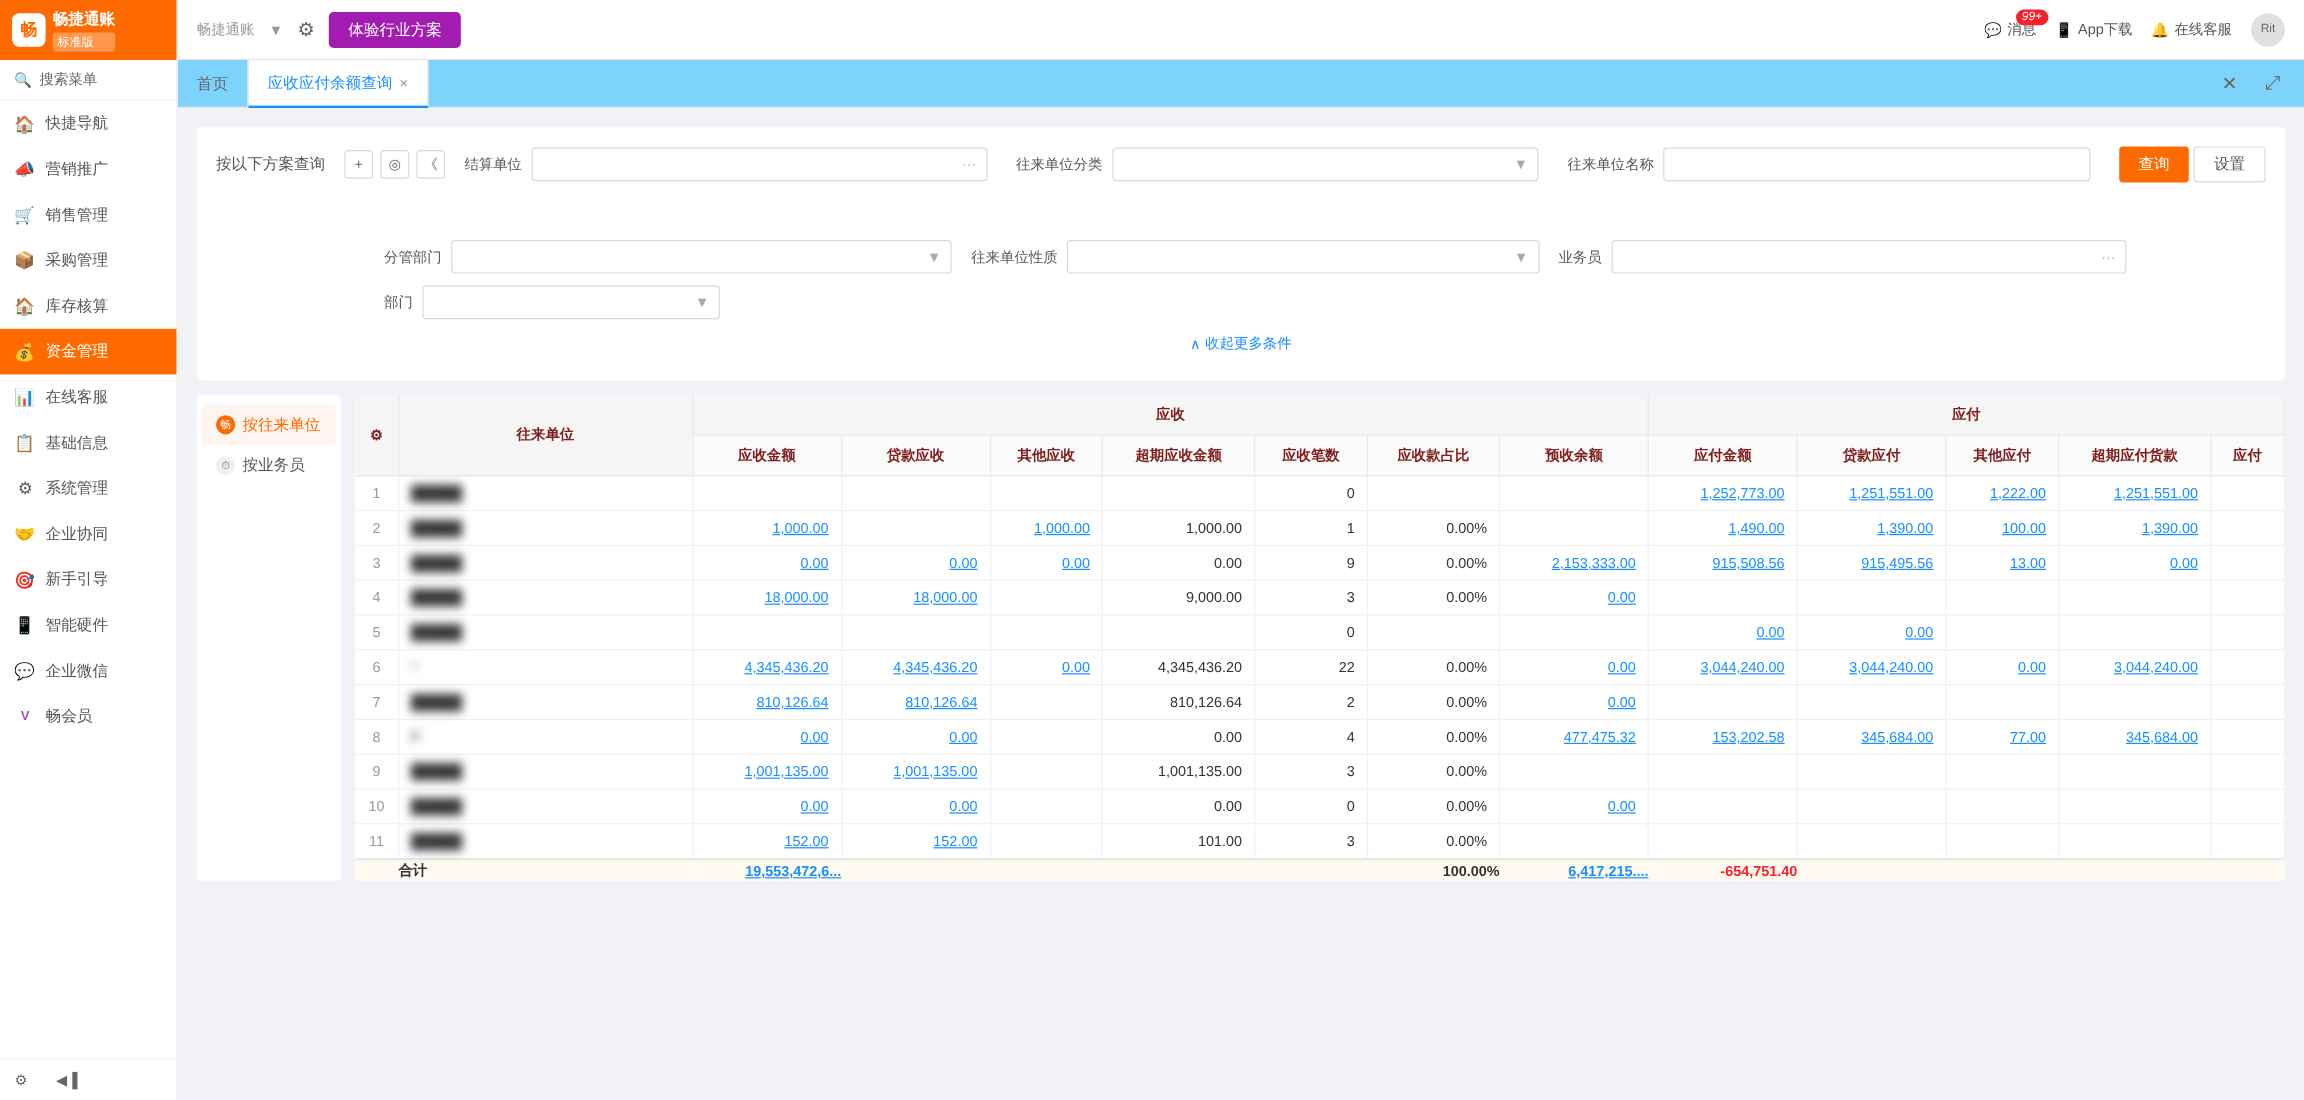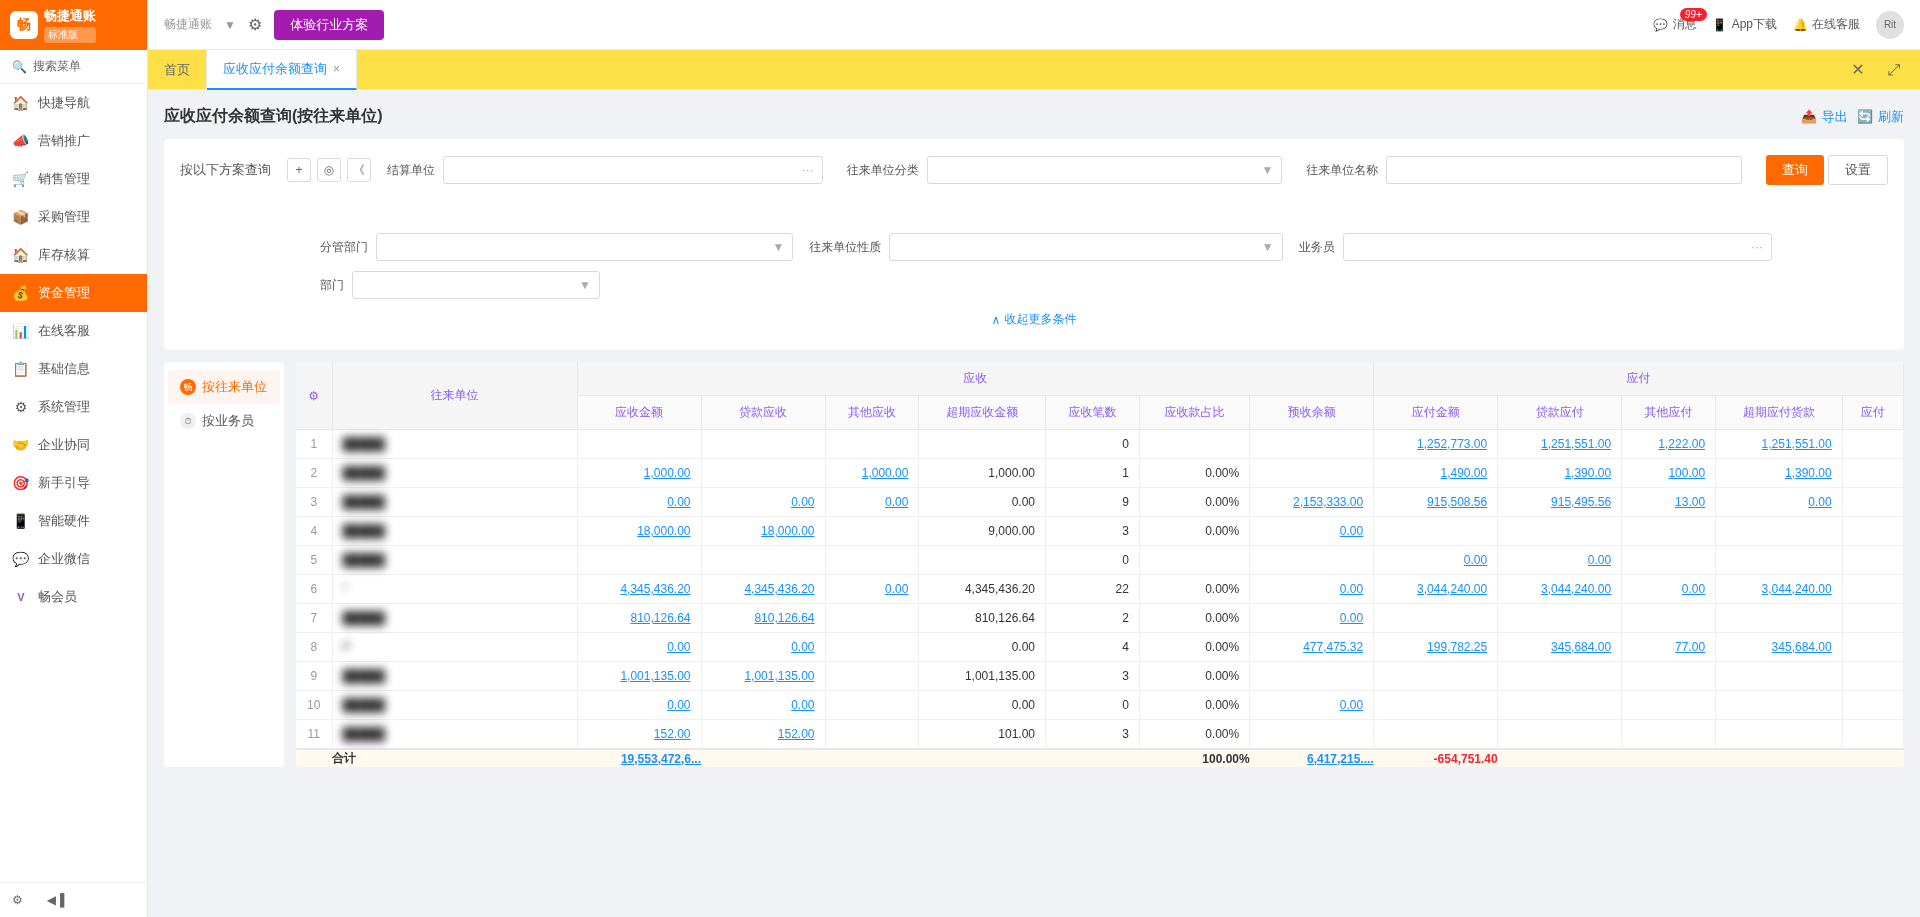--- a/index.html
+++ b/index.html
@@ -38,21 +38,21 @@
     .header-promo-btn { background: #a21caf; color: #fff; border: none; border-radius: 4px; padding: 6px 16px; cursor: pointer; font-size: 13px; }
     .header-spacer { flex: 1; }
     .header-actions { display: flex; align-items: center; gap: 16px; }
     .header-action-item { display: flex; align-items: center; gap: 4px; cursor: pointer; color: #555; font-size: 12px; position: relative; }
     .badge { background: #f5222d; color: #fff; border-radius: 10px; padding: 1px 5px; font-size: 10px; position: absolute; top: -8px; right: -10px; font-style: italic; }
     .header-avatar { width: 28px; height: 28px; border-radius: 50%; background: #ddd; }
 
     
     .tabs {
       position: fixed; top: 50px; left: 148px; right: 0; height: 40px;
-      background: #fde047; display: flex; border-bottom: 1px solid #e8e8e8; z-index: 99;
+      background: #7dd3fc; display: flex; border-bottom: 1px solid #e8e8e8; z-index: 99;
     }
     .tab { padding: 0 16px; height: 40px; display: flex; align-items: center; gap: 6px; cursor: pointer; font-size: 13px; color: #666; border-right: 1px solid #e8e8e8; }
     .tab.active { background: #fff; color: #1890ff; border-bottom: 2px solid #1890ff; }
     .tab-close { color: #999; font-size: 12px; cursor: pointer; }
     .tabs-spacer { flex: 1; }
     .tabs-actions { display: flex; align-items: center; gap: 8px; padding-right: 12px; }
     .tabs-action-btn { cursor: pointer; color: #666; font-size: 16px; width: 28px; height: 28px; display: flex; align-items: center; justify-content: center; border-radius: 3px; }
 
     
     .main {
@@ -88,21 +88,21 @@
     .left-nav-item.active { background: #fff5f0; color: #ff6a00; }
     .left-nav-item .nav-icon { width: 16px; height: 16px; border-radius: 50%; display: flex; align-items: center; justify-content: center; font-size: 10px; }
     .left-nav-item.active .nav-icon { background: #ff6a00; color: #fff; }
     .left-nav-item .nav-icon.secondary { background: #f0f0f0; color: #666; }
 
     
     .table-container { flex: 1; background: #fff; border-radius: 4px; overflow: hidden; }
     table { width: 100%; border-collapse: collapse; font-size: 12px; }
     thead tr th {
       background: #fafafa; border-bottom: 1px solid #e8e8e8; border-right: 1px solid #e8e8e8;
-      padding: 8px 10px; text-align: center; color: #8b5cf6; font-weight: 400; white-space: nowrap;
+      padding: 8px 10px; text-align: center; color: #7f1d1d; font-weight: 700; white-space: nowrap;
     }
     thead tr:first-child th { background: #f5f5f5; }
     tbody tr td {
       border-bottom: 1px solid #f0f0f0; border-right: 1px solid #f0f0f0;
       padding: 7px 10px; text-align: center; color: #333; white-space: nowrap;
     }
     .td-link { color: #1890ff; text-decoration: underline; cursor: pointer; }
     .td-number { text-align: right; }
     .td-left { text-align: left; }
     .td-index { color: #999; text-align: center; }
@@ -239,33 +239,20 @@
   </div>
   <div class="tabs-spacer"></div>
   <div class="tabs-actions">
     <div class="tabs-action-btn">✕</div>
     <div class="tabs-action-btn">⤢</div>
   </div>
 </div>
 
 <div class="main">
 
-  <div class="page-header">
-    <div class="page-title">应收应付余额查询(按往来单位)</div>
-    <div class="page-actions">
-      <div class="action-btn-link">
-        <span>📤</span>
-        <span>导出</span>
-      </div>
-      <div class="action-btn-link" style="color:#1890ff;">
-        <span>🔄</span>
-        <span>刷新</span>
-      </div>
-    </div>
-  </div>
 
   <div class="filter-area">
     <div class="filter-row">
       <span style="font-size:13px;color:#555;">按以下方案查询</span>
       <div class="filter-actions">
         <div class="filter-action-btn">+</div>
         <div class="filter-action-btn">◎</div>
         <div class="filter-action-btn">《</div>
       </div>
       <div style="display:flex;align-items:center;gap:24px;flex:1;">
@@ -486,21 +473,21 @@
               <tr>
                 <td class="td-index">8</td>
                 <td class="td-left td-blurred">P</td>
                 <td class="td-number td-link">0.00</td>
                 <td class="td-number td-link">0.00</td>
                 <td class="td-number"></td>
                 <td class="td-number">0.00</td>
                 <td class="td-number">4</td>
                 <td class="td-number">0.00%</td>
                 <td class="td-number td-link">477,475.32</td>
-                <td class="td-number td-link">199,782.25</td>
+                <td class="td-number td-link">153,202.58</td>
                 <td class="td-number td-link">345,684.00</td>
                 <td class="td-number td-link">77.00</td>
                 <td class="td-number td-link">345,684.00</td>
                 <td class="td-number"></td>
               </tr>
               <tr>
                 <td class="td-index">9</td>
                 <td class="td-left td-blurred">█████</td>
                 <td class="td-number td-link">1,001,135.00</td>
                 <td class="td-number td-link">1,001,135.00</td>

